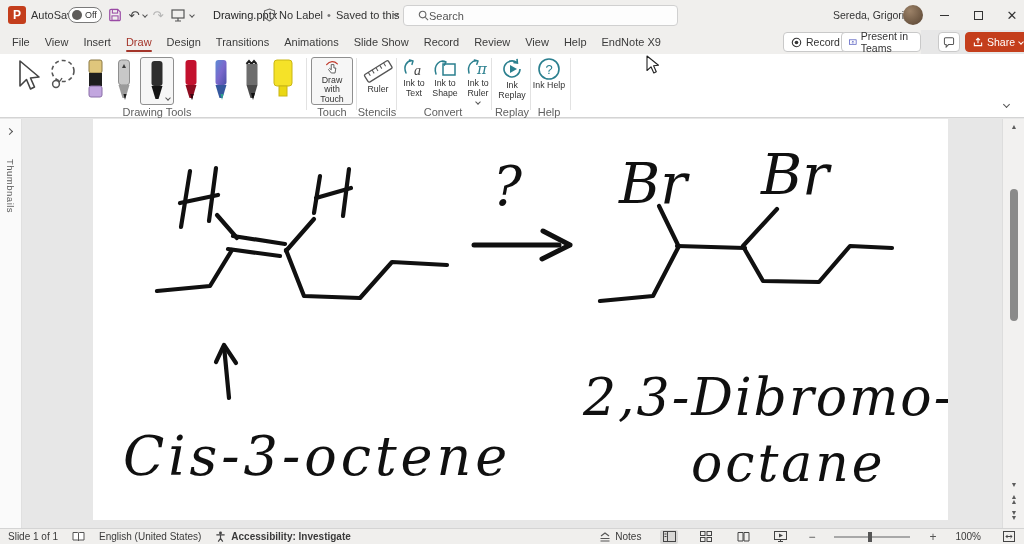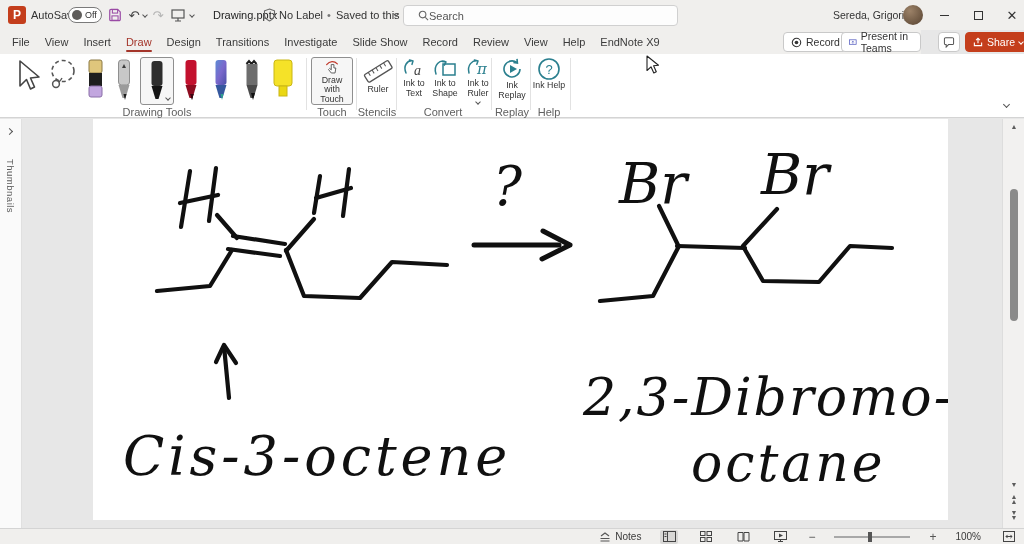--- a/index.html
+++ b/index.html
@@ -106,21 +106,21 @@
 </div>
 
 <div class="tabsrow">
   <div class="tabs">
     <span class="tab">File</span>
     <span class="tab">View</span>
     <span class="tab">Insert</span>
     <span class="tab active">Draw</span>
     <span class="tab">Design</span>
     <span class="tab">Transitions</span>
-    <span class="tab">Investigate</span>
+    <span class="tab">Animations</span>
     <span class="tab">Slide Show</span>
     <span class="tab">Record</span>
     <span class="tab">Review</span>
     <span class="tab">View</span>
     <span class="tab">Help</span>
     <span class="tab">EndNote X9</span>
   </div>
   <div class="pillbtn" style="left:783px">
     <svg width="11" height="11" viewBox="0 0 12 12">
         <circle cx="6" cy="6" r="4.6" fill="none" stroke="#333" stroke-width="1.2"></circle>
@@ -358,20 +358,34 @@
 
 <div class="scrolltrack">
   <div class="scrgl" style="top:4px">▲</div>
   <div class="scrollthumb"></div>
   <div class="scrgl" style="top:362px">▼</div>
   <div class="scrgl" style="top:375px;line-height:5px">▲<br>▲</div>
   <div class="scrgl" style="top:391px;line-height:5px">▼<br>▼</div>
 </div>
 
 <div class="statusbar">
+  <div class="sb-left">
+    <span>Slide 1 of 1</span>
+    <svg width="13" height="11" viewBox="0 0 13 11">
+        <path d="M1,1.5 H5.5 a1,1 0 0 1 1,1 V10 a1,1 0 0 0 -1,-1 H1 Z M12,1.5 H7.5 a1,1 0 0 0 -1,1 V10 a1,1 0 0 1 1,-1 H12 Z" fill="#fff" stroke="#555" stroke-width="1"></path>
+      </svg>
+    <span>English (United States)</span>
+    <span style="display:flex;align-items:center;gap:5px">
+      <svg width="11" height="11" viewBox="0 0 12 12">
+          <circle cx="6" cy="2.2" r="1.6" fill="#444"></circle>
+          <path d="M1.5,4.2 H10.5 M6,4.2 V8 M6,8 L3.5,11.5 M6,8 L8.5,11.5" stroke="#444" stroke-width="1.3" fill="none"></path>
+        </svg>
+      <span style="font-weight:bold">Accessibility: Investigate</span>
+    </span>
+  </div>
   <div class="sb-right">
     <span style="display:flex;align-items:center;gap:4px">
       <svg width="12" height="10" viewBox="0 0 12 10">
           <path d="M2,4 L6,1 L10,4" fill="none" stroke="#555" stroke-width="1.1"></path>
           <path d="M1.5,6.5 H10.5 M1.5,9 H10.5" stroke="#555" stroke-width="1.1"></path>
         </svg>
       <span>Notes</span>
     </span>
     <span class="viewbtn sel">
       <svg width="13" height="11" viewBox="0 0 13 11">

